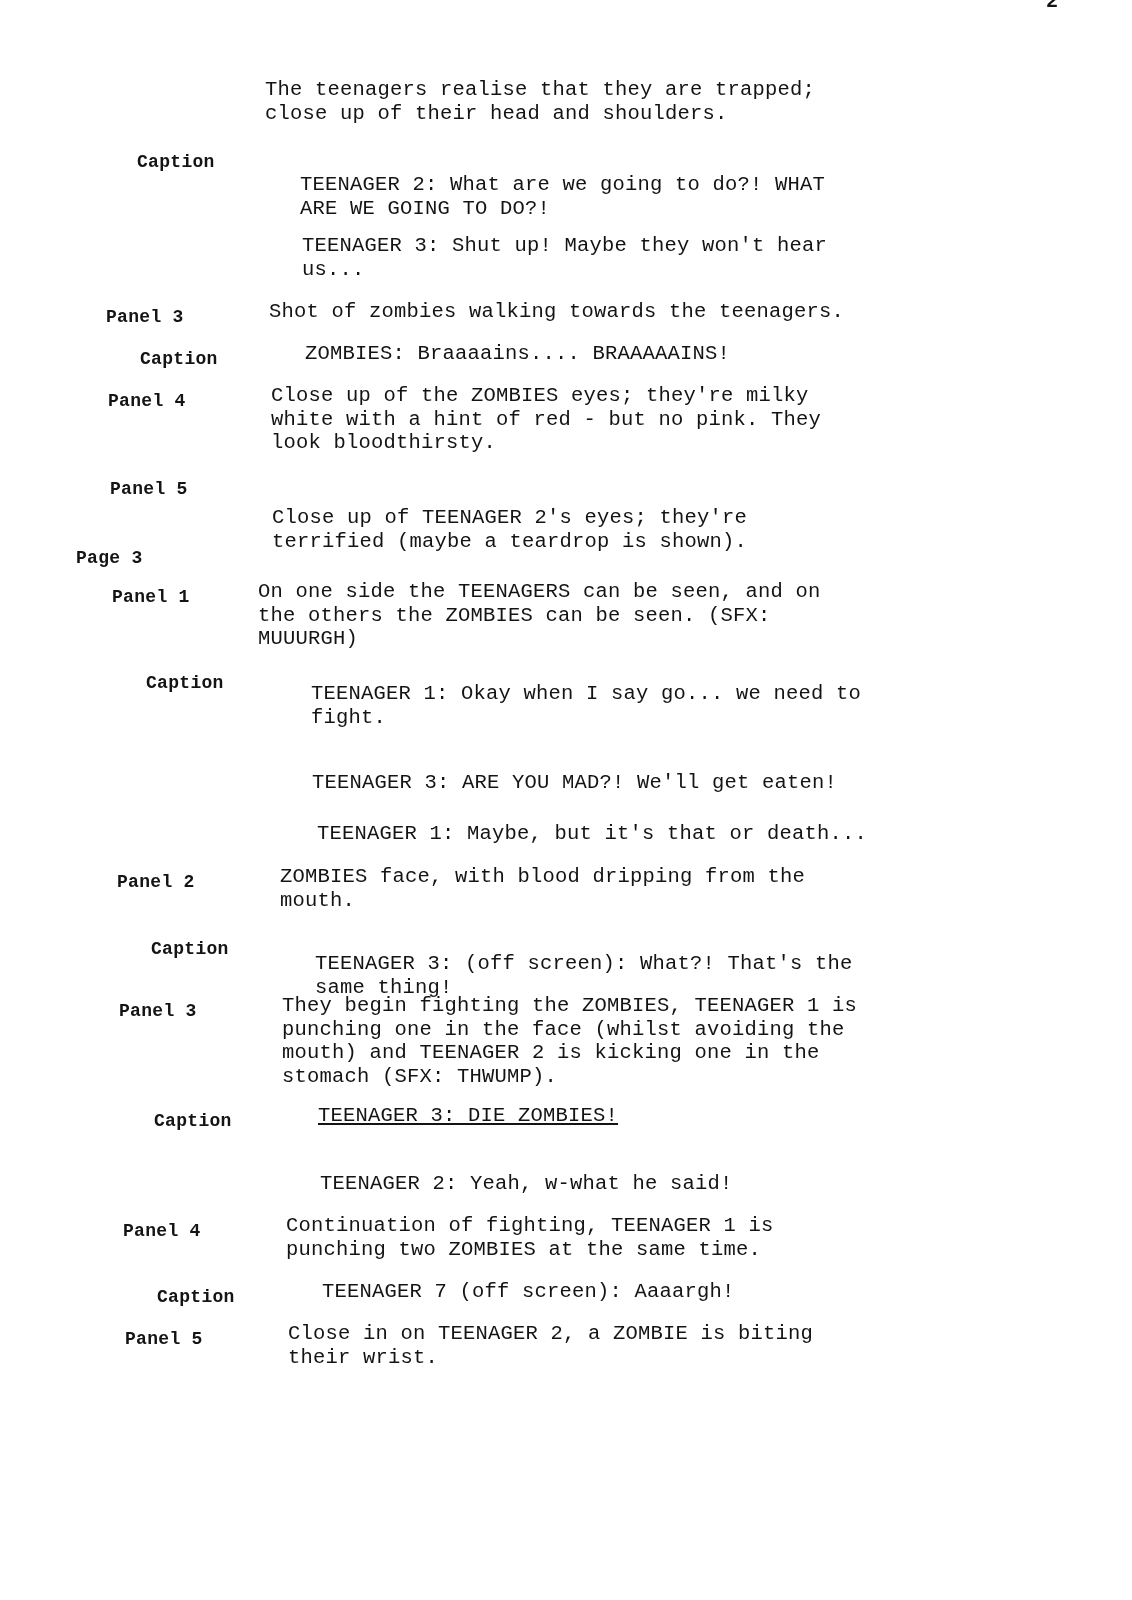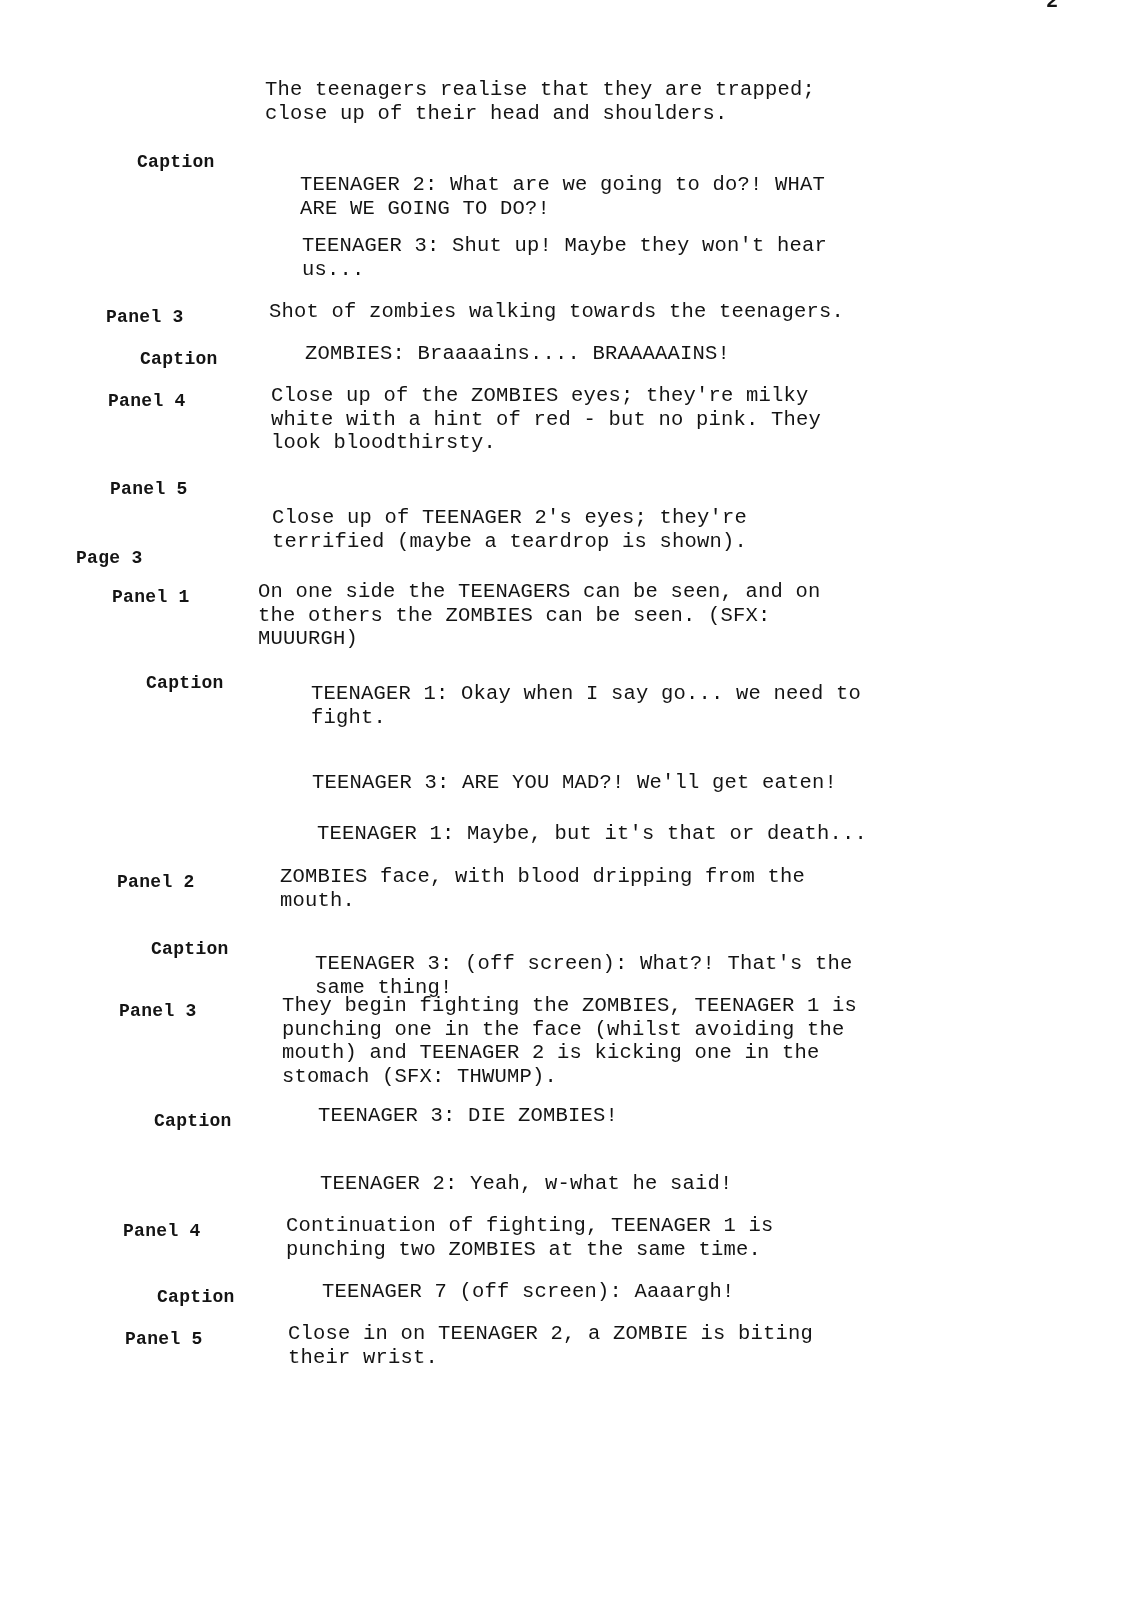--- a/index.html
+++ b/index.html
@@ -89,21 +89,21 @@
     </div>
     <div class="row" style="top: 994px; left: 0px;">
       <span class="label" style="left: 119px; top: 6px;">Panel 3</span>
       <span class="text" style="left: 282px; top: 0px; width: 700px;">They begin fighting the ZOMBIES, TEENAGER 1 is
 punching one in the face (whilst avoiding the
 mouth) and TEENAGER 2 is kicking one in the
 stomach (SFX: THWUMP).</span>
     </div>
     <div class="row" style="top: 1104px; left: 0px;">
       <span class="label" style="left: 154px; top: 6px;">Caption</span>
-      <span class="text" style="left: 318px; top: 0px; width: 700px;">TEENAGER 3: DIE ZOMBIES!</span>
+      <span class="text" style="left: 318px; top: 0px; width: 700px; text-decoration: underline;">TEENAGER 3: DIE ZOMBIES!</span>
     </div>
     <div class="row" style="top: 1172px; left: 0px;">
       <span class="text" style="left: 320px; top: 0px; width: 700px;">TEENAGER 2: Yeah, w-what he said!</span>
     </div>
     <div class="row" style="top: 1214px; left: 0px;">
       <span class="label" style="left: 123px; top: 6px;">Panel 4</span>
       <span class="text" style="left: 286px; top: 0px; width: 700px;">Continuation of fighting, TEENAGER 1 is
 punching two ZOMBIES at the same time.</span>
     </div>
     <div class="row" style="top: 1280px; left: 0px;">

